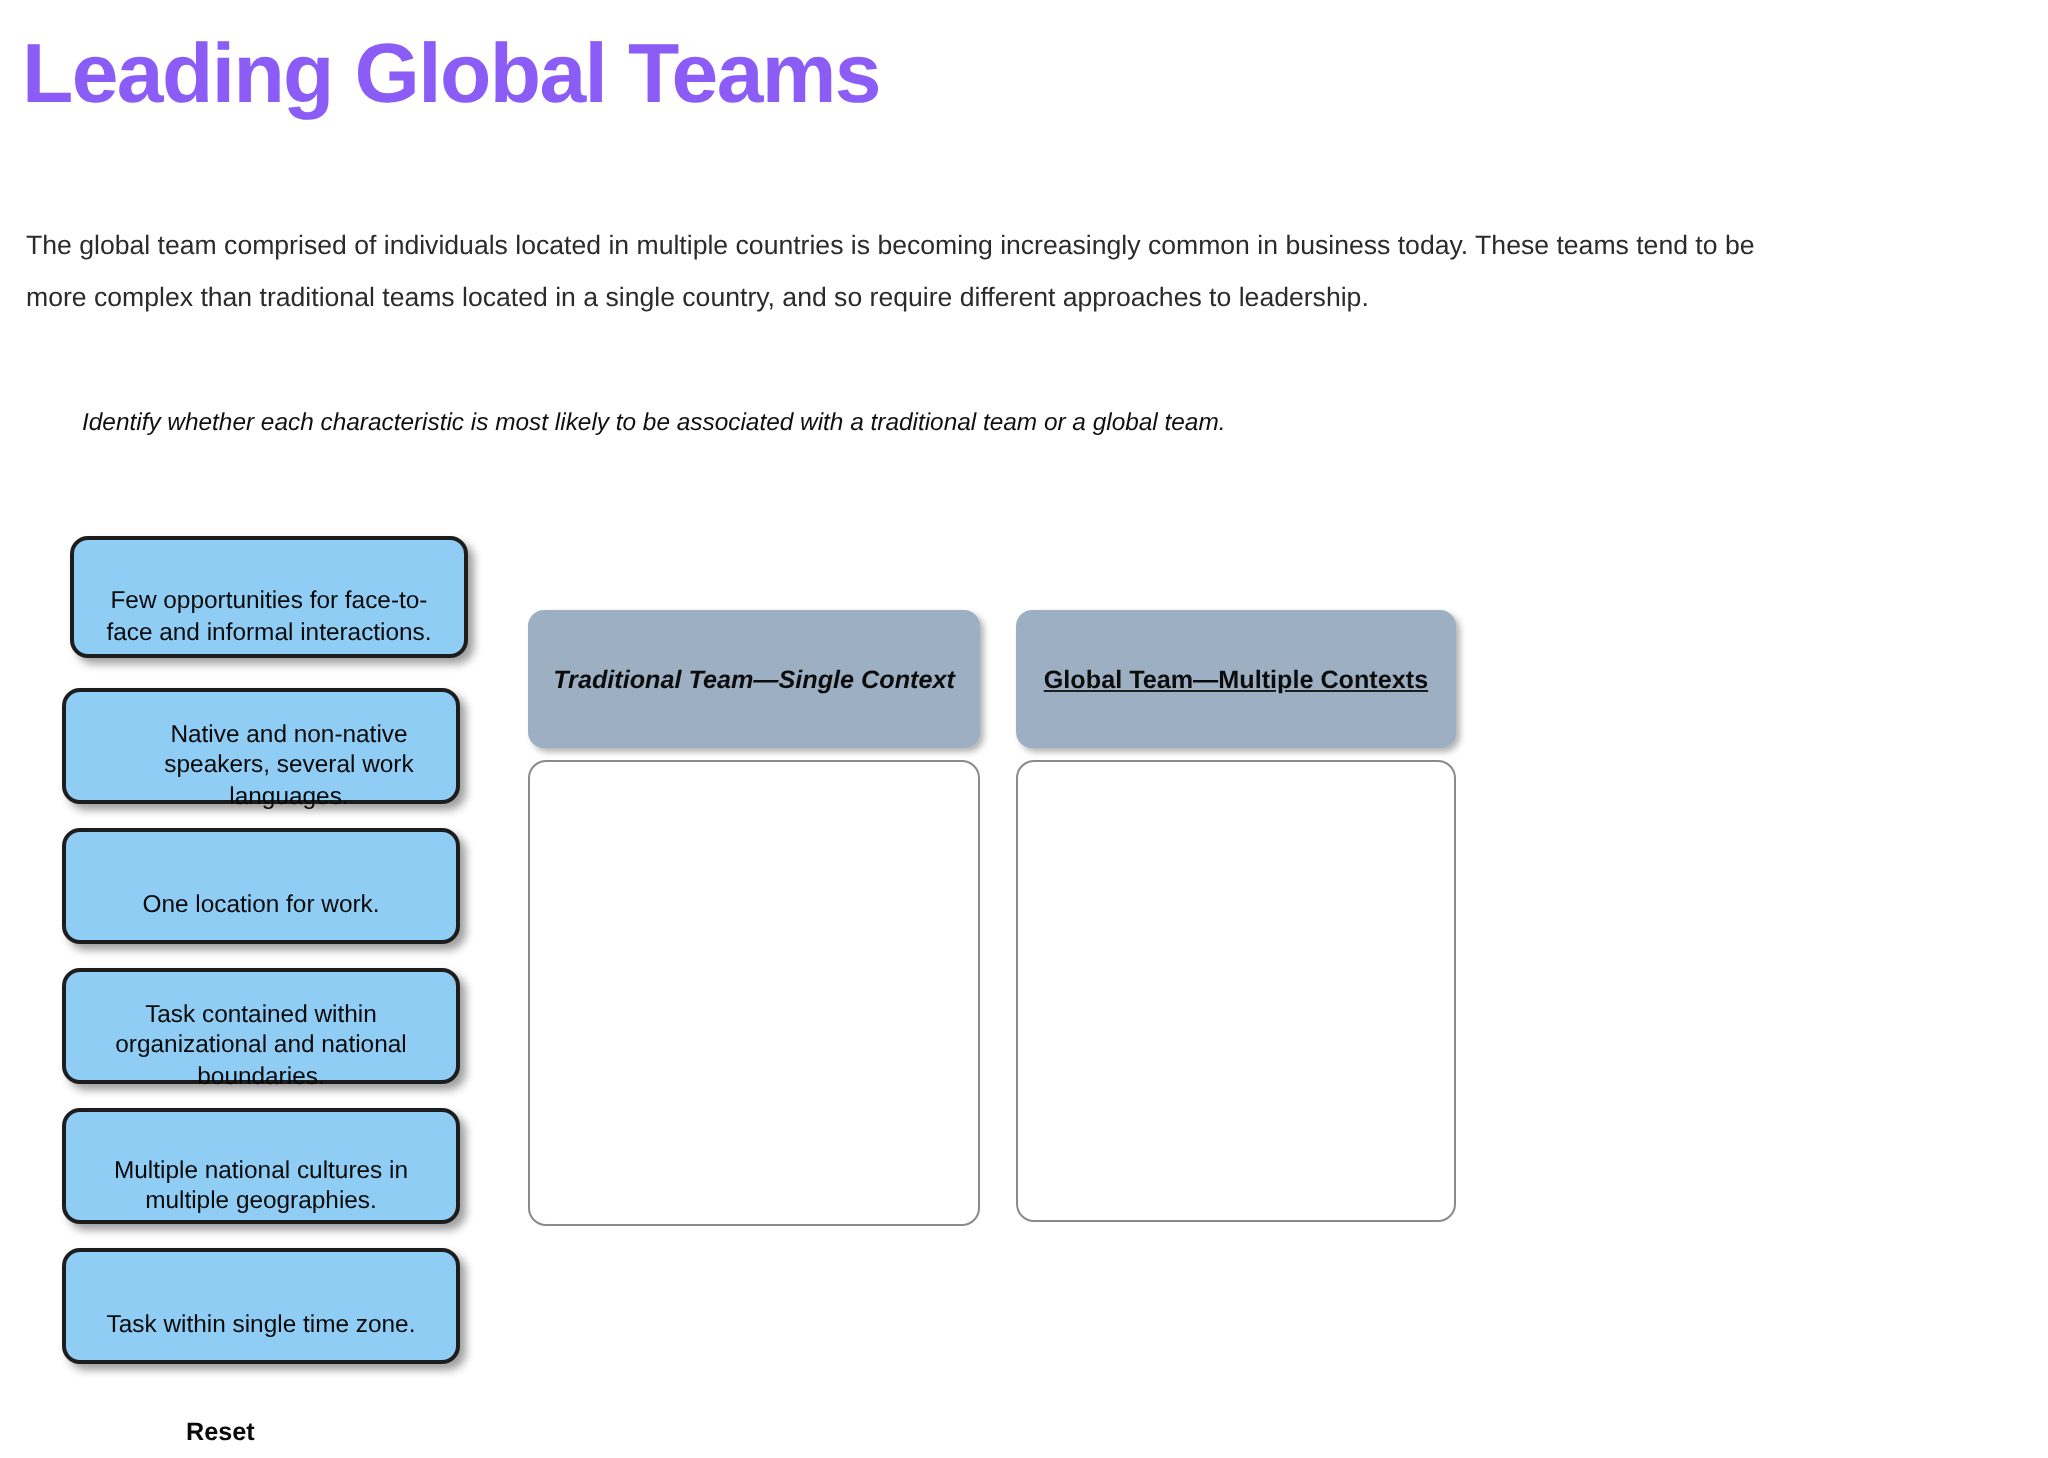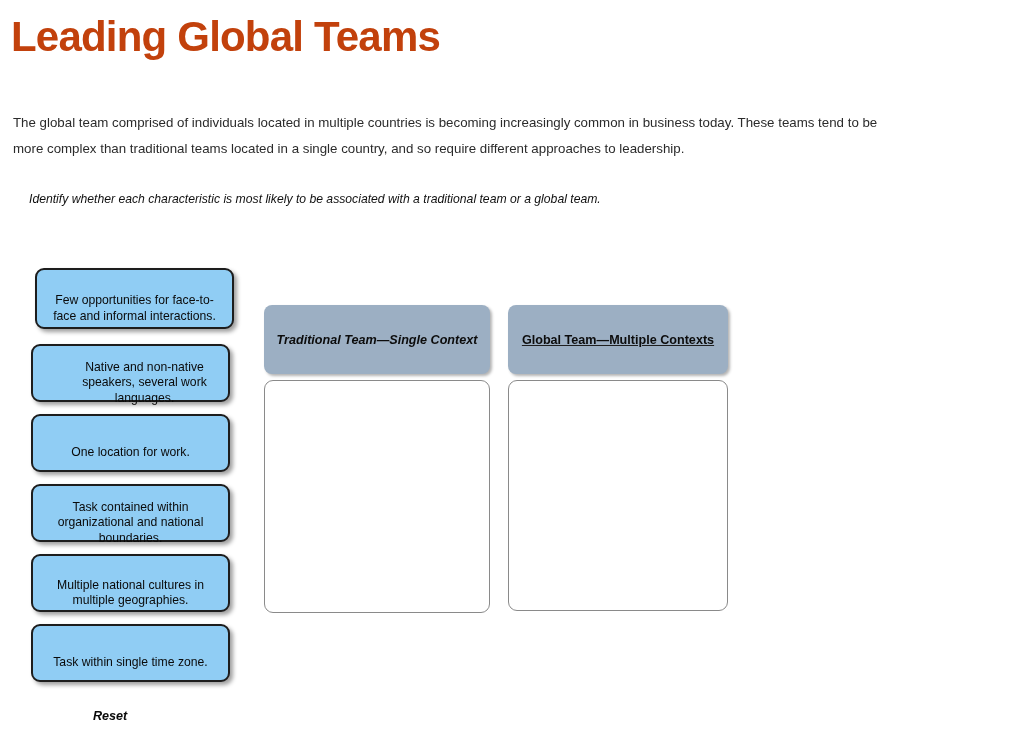--- a/index.html
+++ b/index.html
@@ -21,21 +21,21 @@
 
   
   .page-title {
     position: absolute;
     left: 11px;
     top: 13px;
     font-size: 42px;
     line-height: 1.15;
     font-weight: 700;
     letter-spacing: -0.8px;
-    color: #c2410c;
+    color: #8b5cf6;
     margin: 0;
     white-space: nowrap;
   }
 
   .intro {
     position: absolute;
     left: 13px;
     top: 110px;
     width: 892px;
     font-size: 13.3px;
@@ -46,21 +46,21 @@
 
   .instruction {
     position: absolute;
     left: 29px;
     top: 191px;
     width: 600px;
     font-size: 12.2px;
     line-height: 17px;
     font-style: italic;
     color: #101010;
-    margin: 0;
+    margin: 12px;
   }
 
   
   .card-stack {
     position: absolute;
     left: 0;
     top: 260px;
     width: 250px;
     height: 440px;
   }
@@ -96,21 +96,20 @@
     top: 709px;
     font-size: 12.6px;
     font-weight: 700;
     color: #0a0a0a;
     background: none;
     border: none;
     padding: 0;
     margin: 0;
     font-family: "Liberation Sans", sans-serif;
     cursor: pointer;
-    font-style: italic;
   }
 
   
   .dropzones {
     position: absolute;
     left: 264px;
     top: 305px;
     width: 452px;
     height: 310px;
   }

